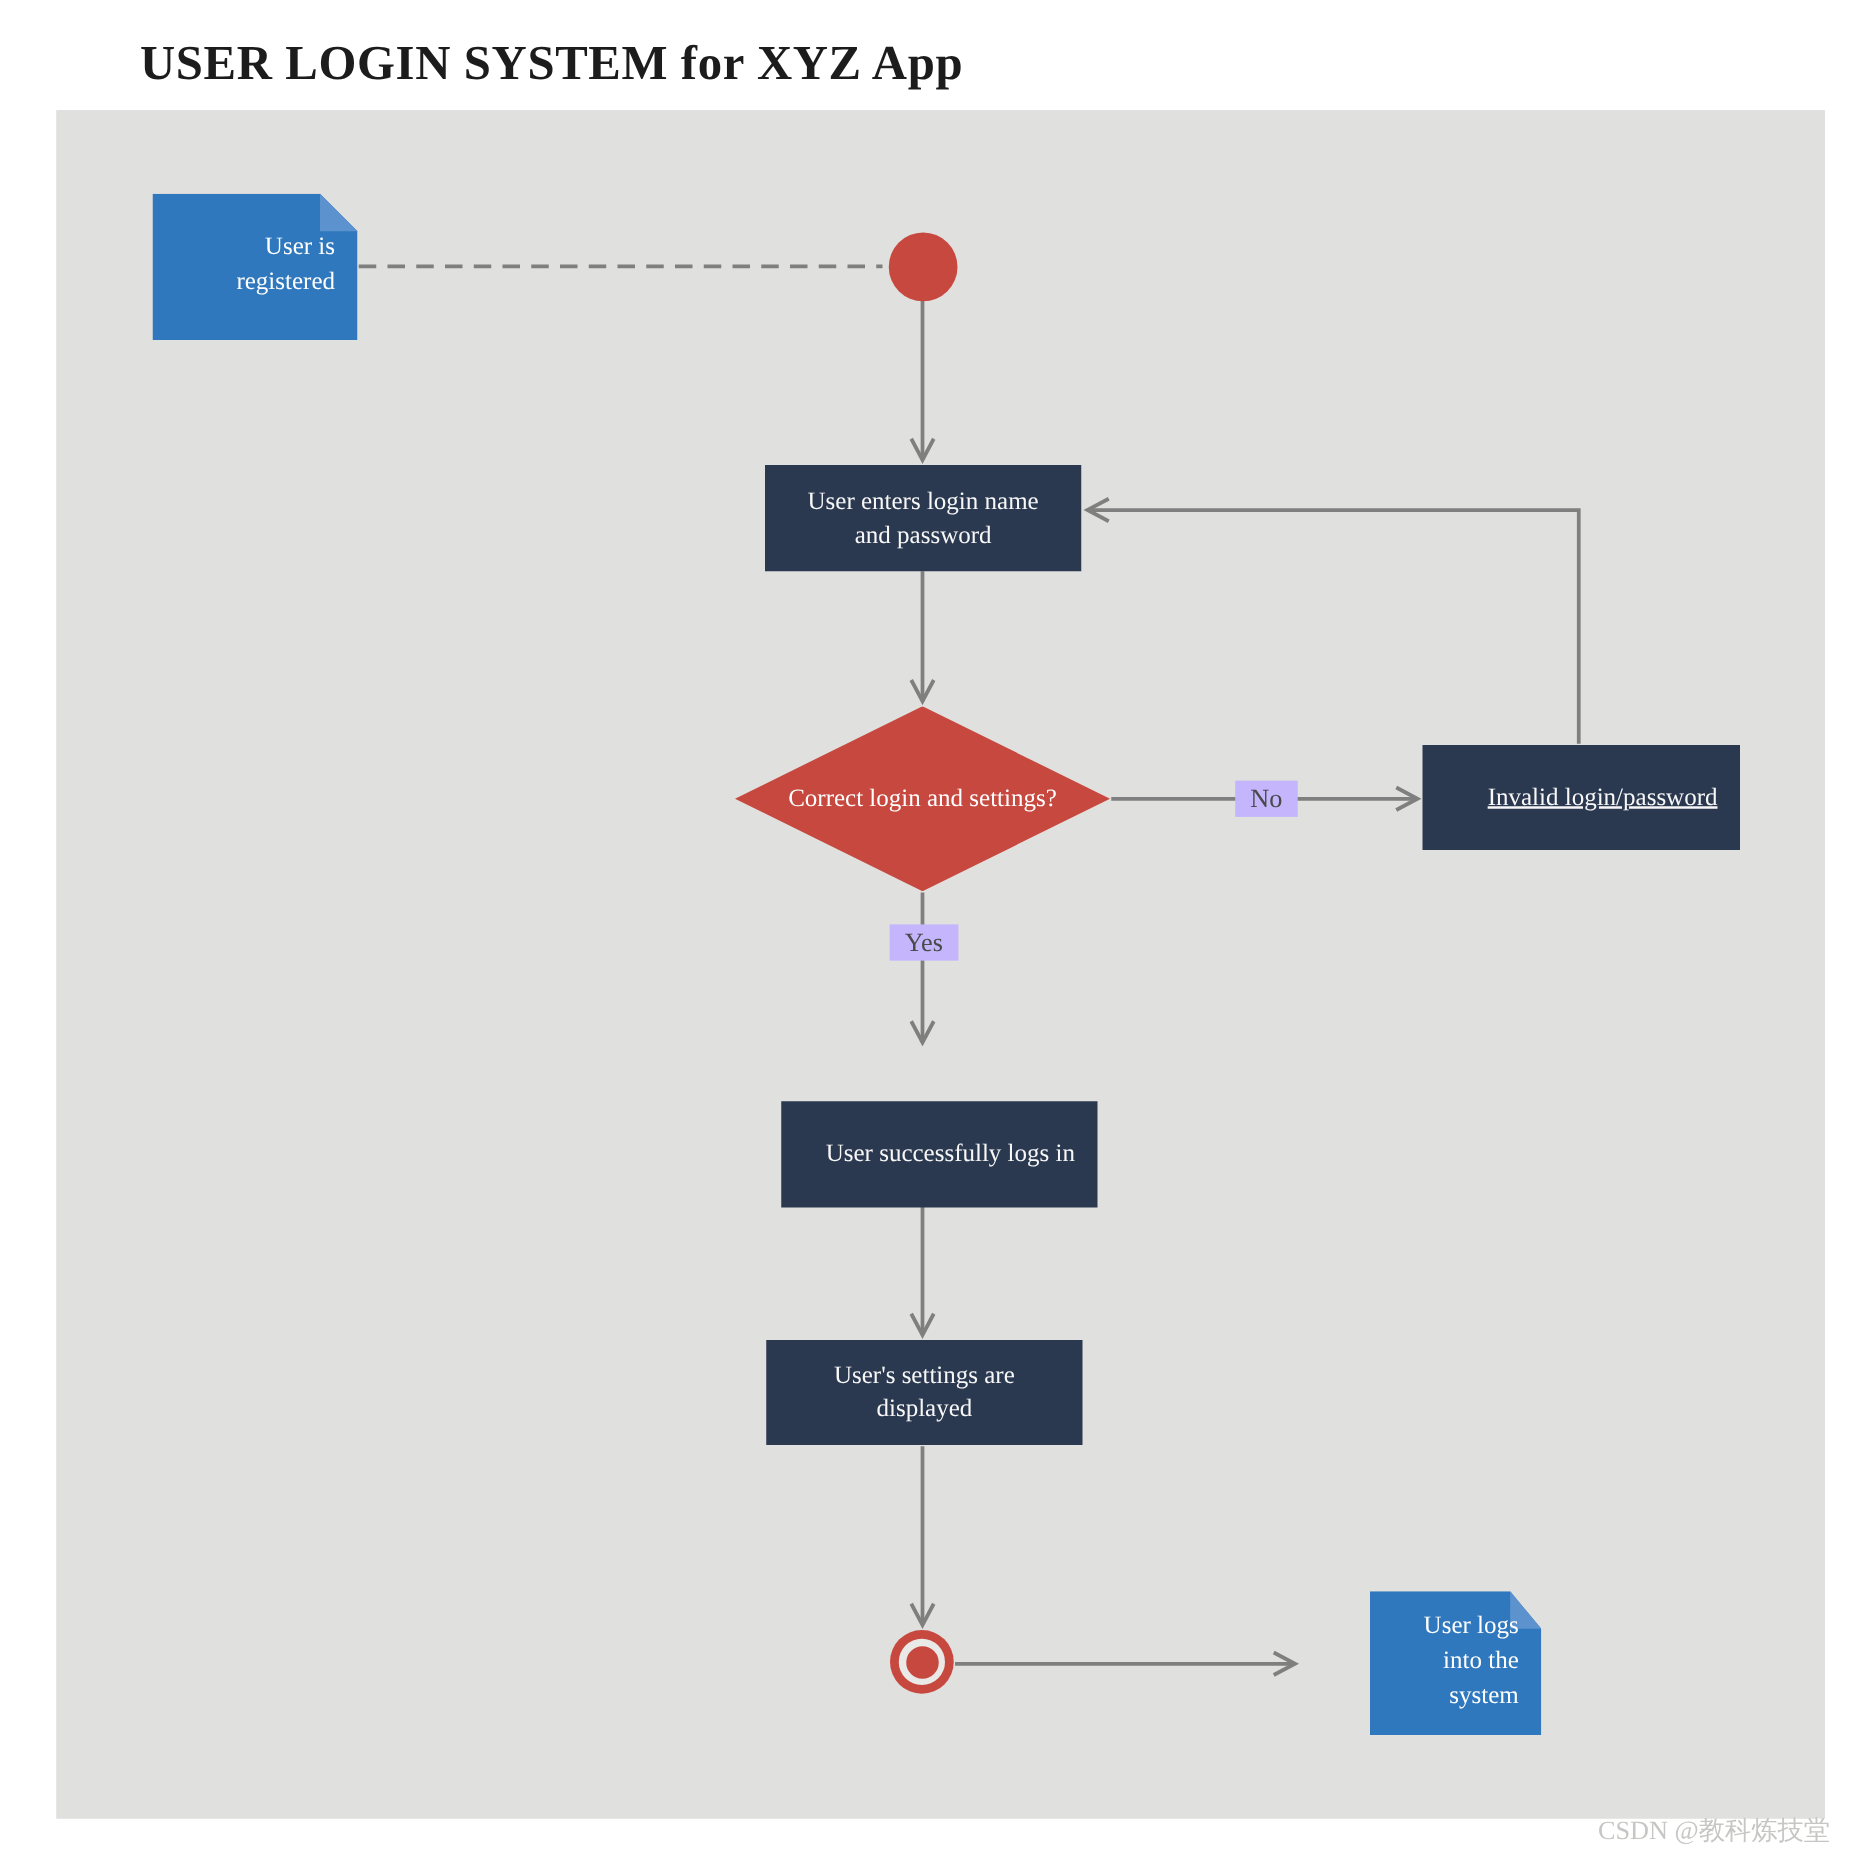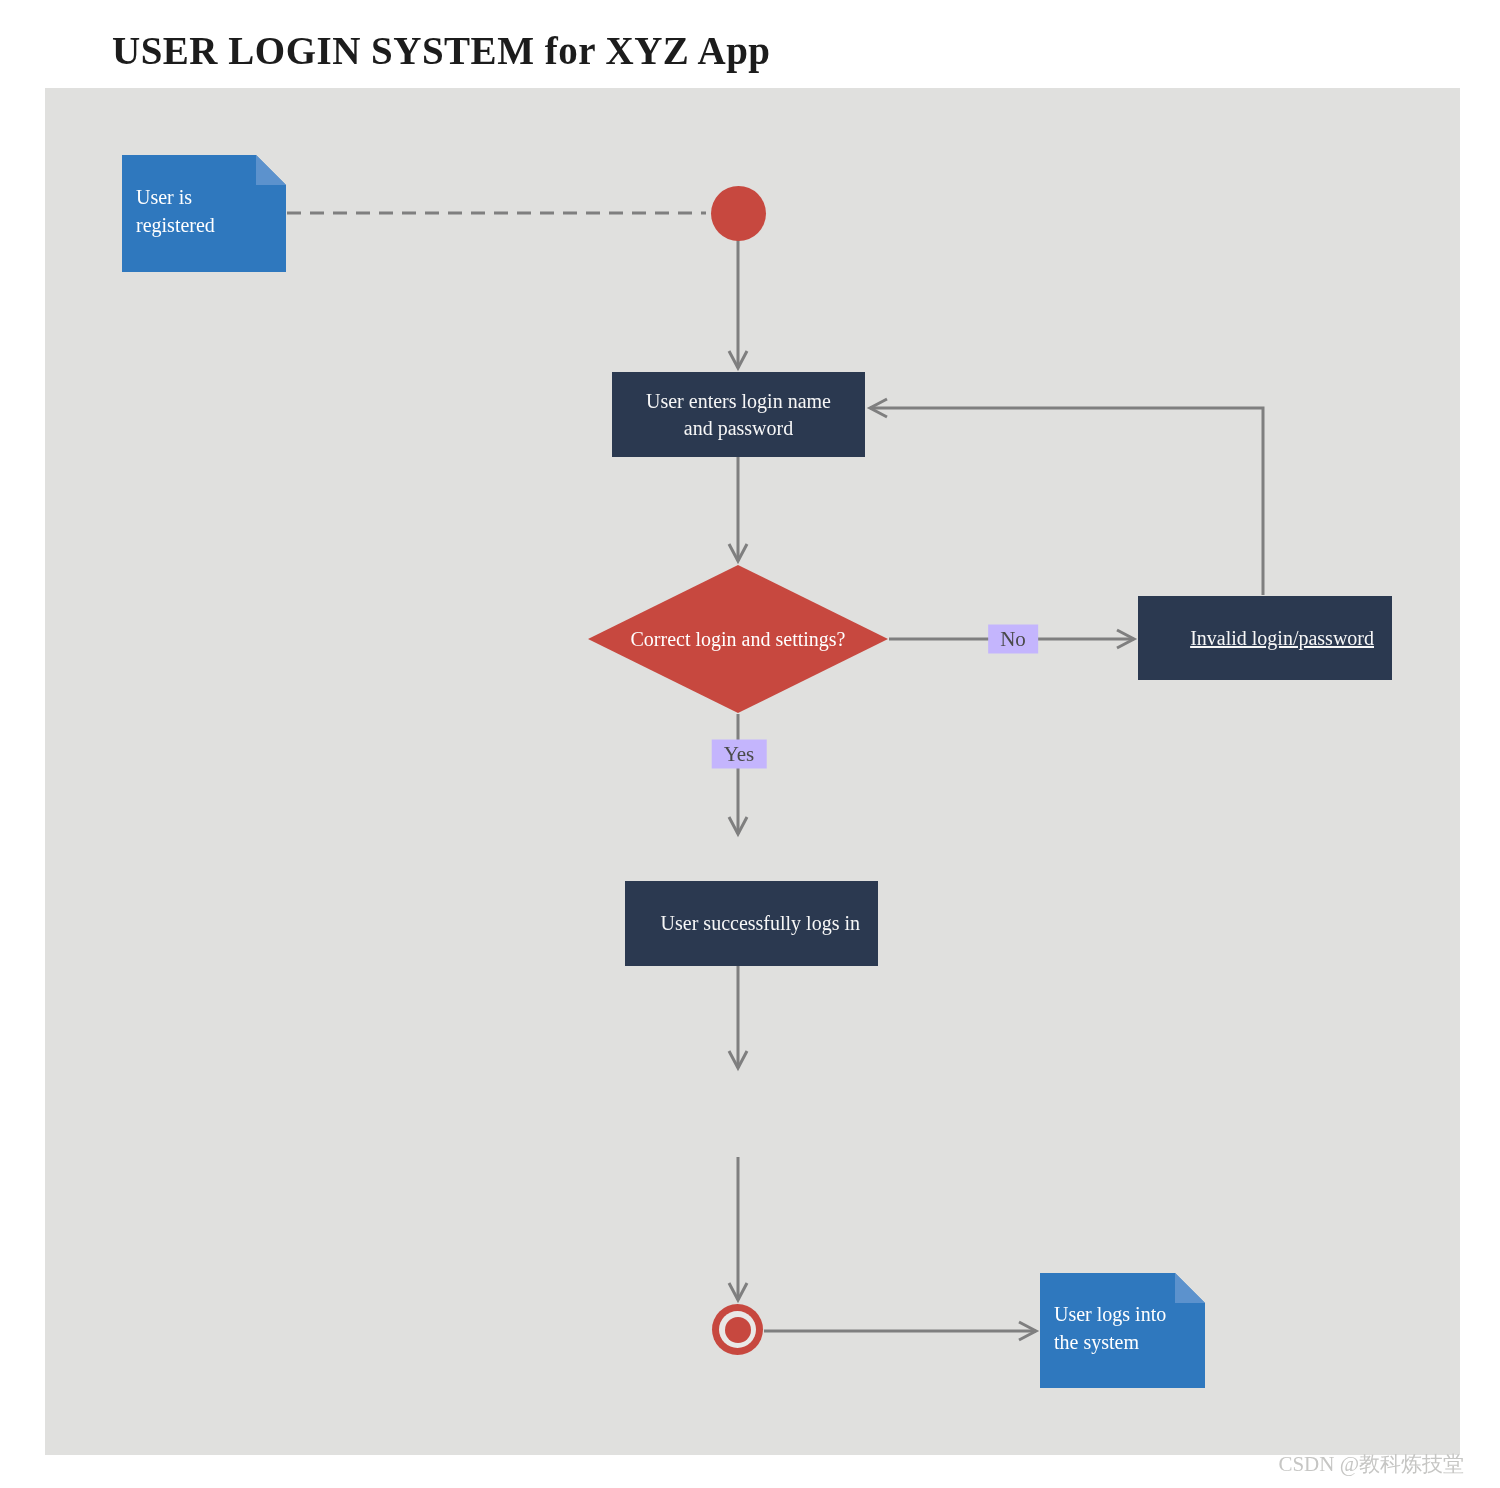--- a/index.html
+++ b/index.html
@@ -126,33 +126,33 @@
   }
 
   .note {
     position: absolute;
     z-index: 3;
     color: #ffffff;
     font-size: 20px;
     line-height: 1.4;
   }
   .note-registered { left: 122px; top: 155px; width: 164px; height: 117px; }
-  .note-logs-into  { left: 1040px; top: 1273px; width: 165px; height: 115px; }
+  .note-logs-into  { left: 1096px; top: 1273px; width: 137px; height: 115px; }
   .note svg {
     position: absolute;
     left: 0; top: 0;
     width: 100%; height: 100%;
   }
   .note .note-text {
     position: absolute;
     inset: 0;
     display: flex;
     align-items: center;
     justify-content: center;
-    text-align: left;
+    text-align: right;
     padding: 10px 18px 16px 14px;
   }
 
   .edge-label {
     position: absolute;
     transform: translate(-50%, -50%);
     background: #c4b5fd;
     color: #4a4a4a;
     font-size: 21px;
     padding: 2px 12px;
@@ -221,20 +221,23 @@
   <div class="node-box box-invalid">
     <span>Invalid login/password</span>
   </div>
 
   <div class="edge-label label-yes">Yes</div>
 
   <div class="node-box box-success">
     <span>User successfully logs in</span>
   </div>
 
+  <div class="node-box box-settings">
+    <span>User's settings are displayed</span>
+  </div>
 
   <div class="terminal-end">
     <div class="ring">
       <div class="core"></div>
     </div>
   </div>
 
   <div class="note note-logs-into">
     <svg viewBox="0 0 165 115" preserveAspectRatio="none">
       <polygon points="0,0 135,0 165,30 165,115 0,115" fill="#2f78be"></polygon>

